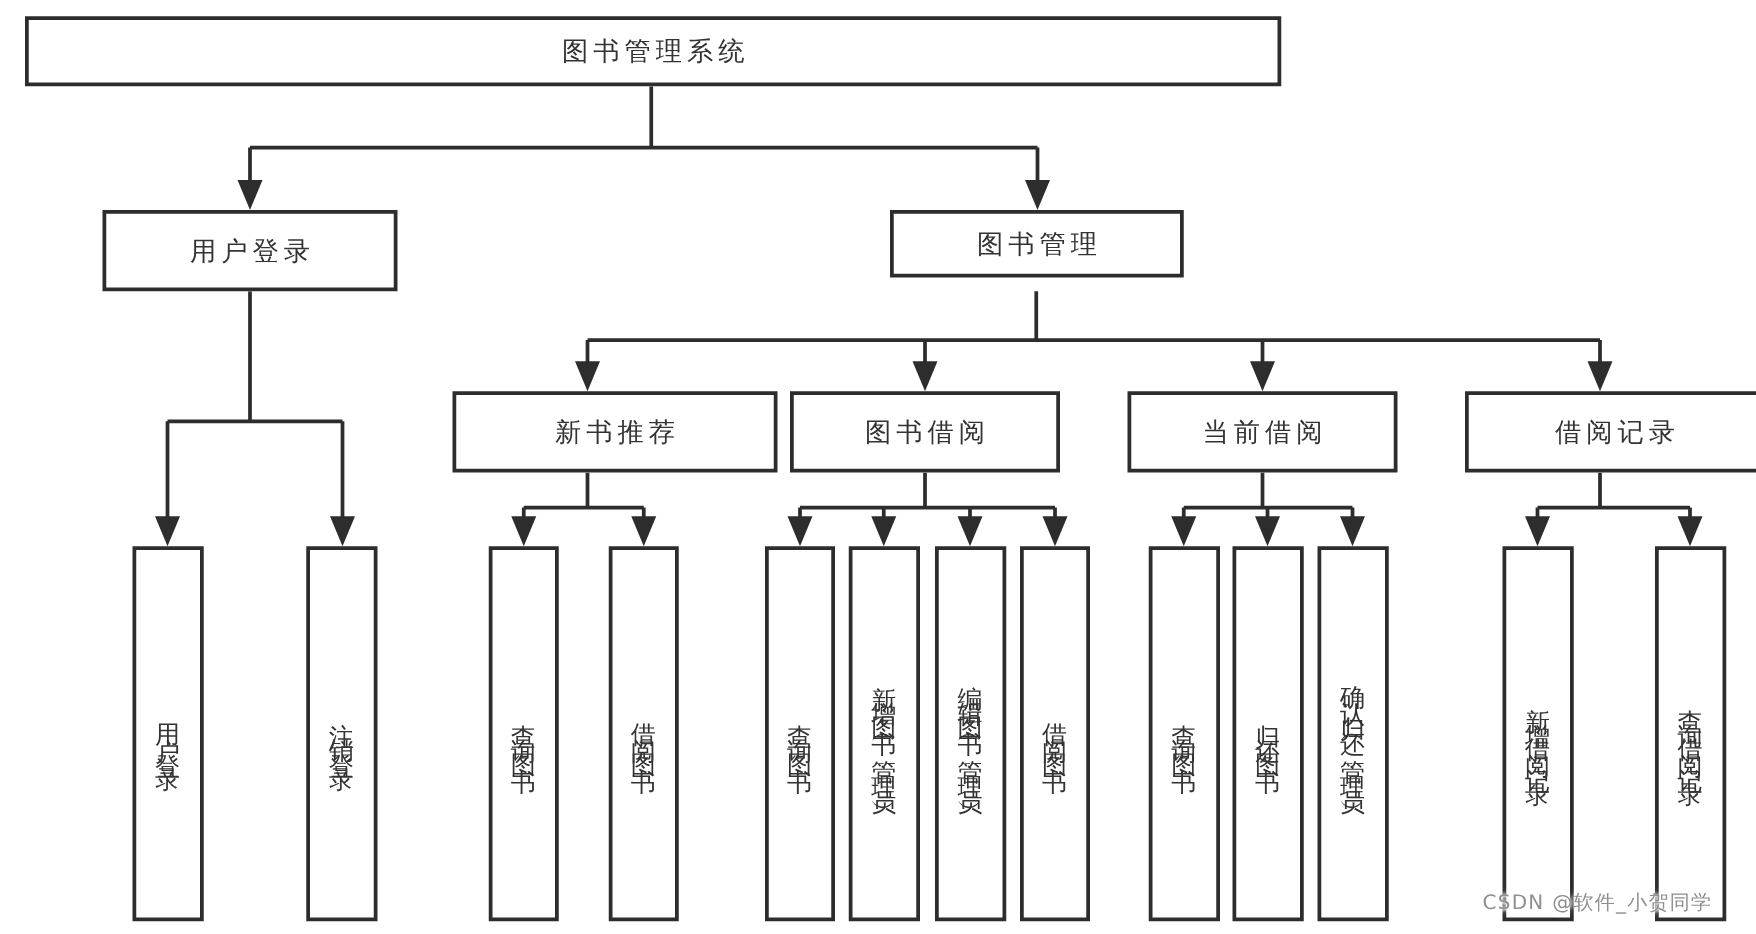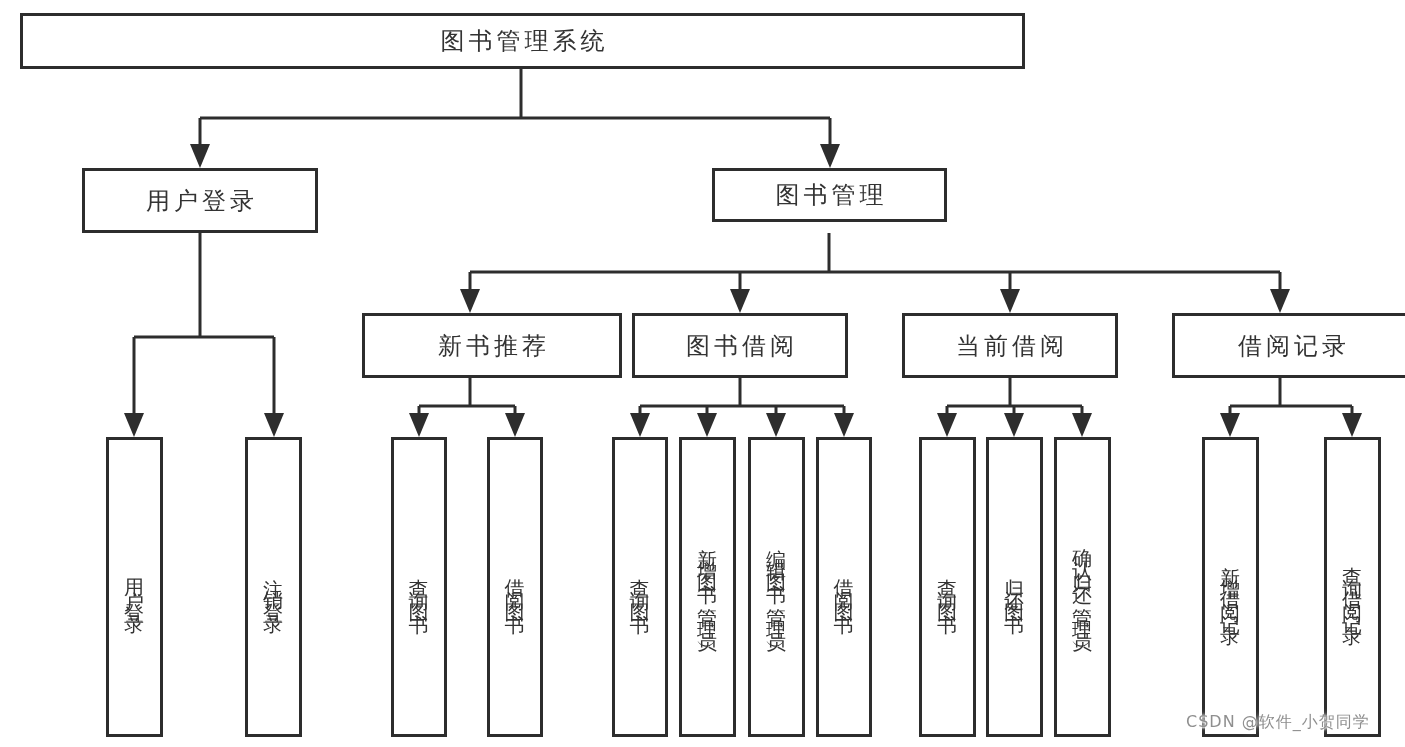--- a/index.html
+++ b/index.html
@@ -20,21 +20,21 @@
     position:absolute;left:0;top:0;width:1405px;height:747px;
     z-index:1;
   }
   .node{
     position:absolute;
     box-sizing:border-box;
     background:#fff;
     border:3px solid var(--line);
     display:flex;align-items:center;justify-content:center;
     color:var(--text);
-    font-size:24px;
+    font-size:21px;
     letter-spacing:4px;
     text-indent:4px;
     white-space:nowrap;
     z-index:2;
   }
   .leaf{
     writing-mode:vertical-rl;
     text-orientation:mixed;
     font-size:20px;
     letter-spacing:12px;

